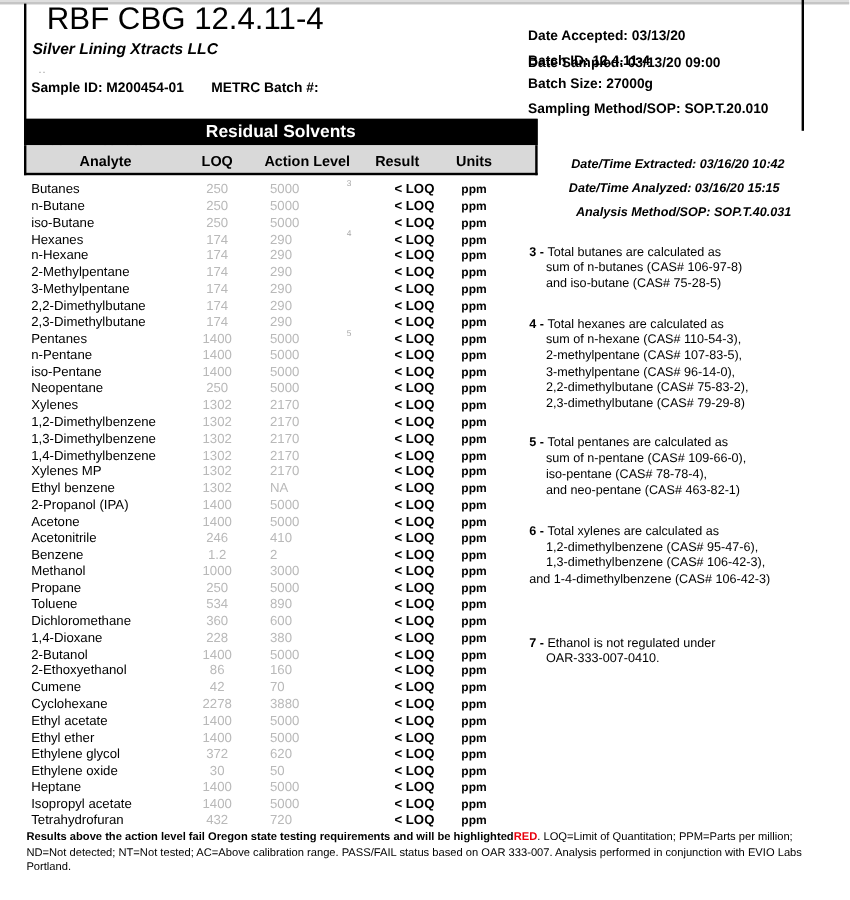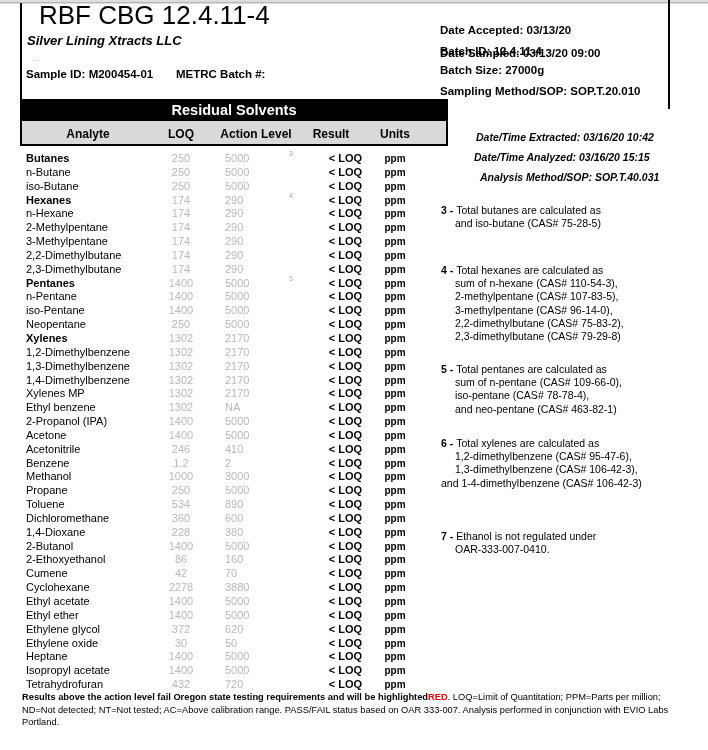--- a/index.html
+++ b/index.html
@@ -153,21 +153,21 @@
     position: relative;
     height: 13.85px;
     font-size: 11px;
   }
   .c-analyte {
     position: absolute;
     left: 26px;
     top: 0;
     white-space: nowrap;
   }
-  .row.grp .c-analyte { font-weight: bold; }
+  .row.grp .c-analyte { font-weight: normal; }
   .c-loq {
     position: absolute;
     left: 150px; width: 62px;
     top: 0;
     text-align: center;
     color: #b9b9b9;
     white-space: nowrap;
   }
   .c-action {
     position: absolute;
@@ -552,20 +552,21 @@
     </div>
 
   <div id="notes-meta">
       <div class="meta-line" style="top: 131px; left: 468px;">Date/Time Extracted:  03/16/20  10:42</div>
       <div class="meta-line" style="top: 151px; left: 466px;">Date/Time  Analyzed:  03/16/20  15:15</div>
       <div class="meta-line" style="top: 171px; left: 472px;">Analysis Method/SOP: SOP.T.40.031</div>
     </div>
   <div id="notes-footnotes">
       <div class="note" style="top: 204px; left: 441px; width: 262px;">
         <div class="ln outd"><span class="num">3 - </span><span>Total butanes are calculated as</span></div>
+        <div class="ln ind">sum of n-butanes (CAS# 106-97-8)</div>
         <div class="ln ind">and iso-butane (CAS# 75-28-5)</div>
       </div>
       <div class="note" style="top: 264px; left: 441px; width: 262px;">
         <div class="ln outd"><span class="num">4 - </span><span>Total hexanes are calculated as</span></div>
         <div class="ln ind">sum of n-hexane (CAS# 110-54-3),</div>
         <div class="ln ind">2-methylpentane (CAS# 107-83-5),</div>
         <div class="ln ind">3-methylpentane (CAS# 96-14-0),</div>
         <div class="ln ind">2,2-dimethylbutane (CAS# 75-83-2),</div>
         <div class="ln ind">2,3-dimethylbutane (CAS# 79-29-8)</div>
       </div>

